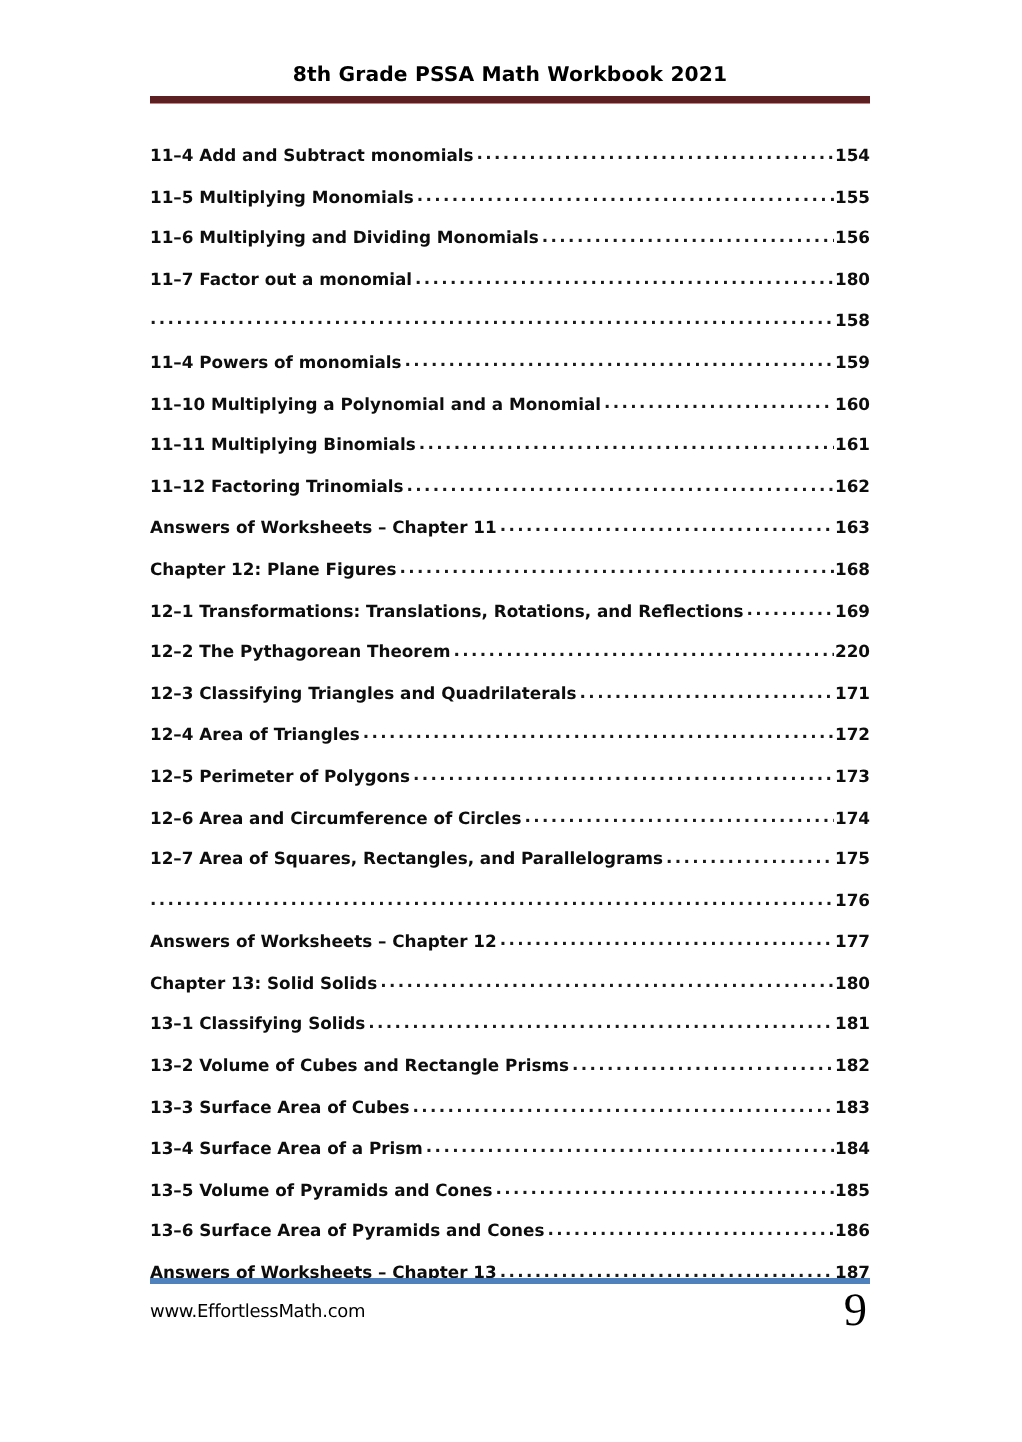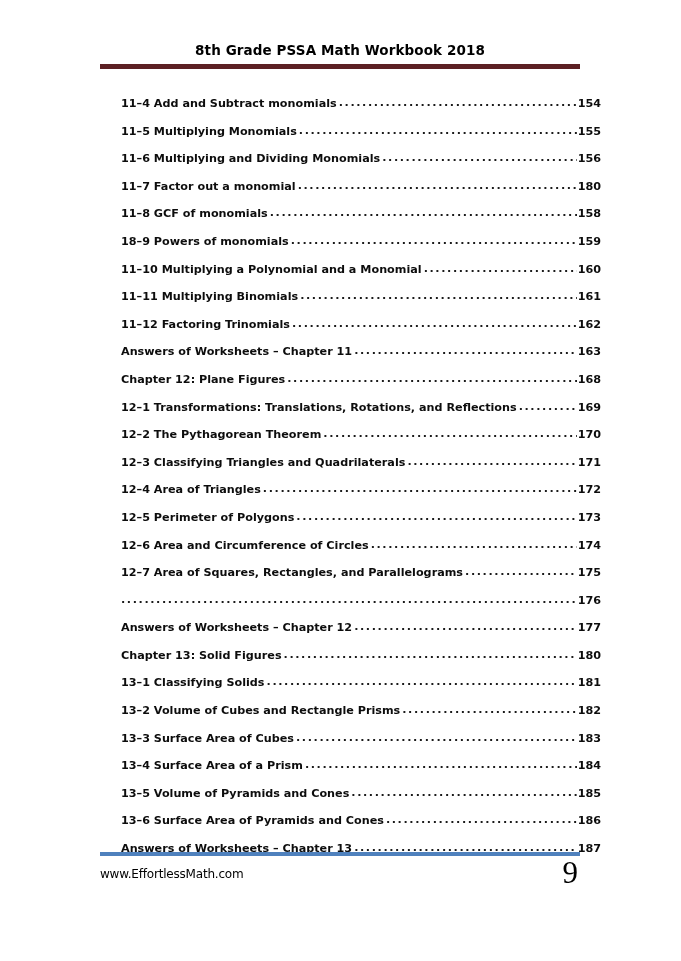--- a/index.html
+++ b/index.html
@@ -40,21 +40,20 @@
     background: #5C2023;
     width: 100%;
   }
 
   
   .toc {
     position: absolute;
     left: 100px;
     top: 90px;
     width: 480px;
-    margin-left: 21px;
   }
   .toc-entry {
     display: flex;
     align-items: baseline;
     width: 100%;
     height: 27.6px;
     font-family: "DejaVu Sans", sans-serif;
     font-size: 11.2px;
     font-weight: bold;
     color: #0d0d0d;
@@ -119,21 +118,21 @@
     font-weight: normal;
     color: #000000;
   }
 </style>
 </head>
 <body>
 
 <div class="page">
 
   <div class="header">
-    <div class="header-title">8th Grade PSSA Math Workbook 2018</div>
+    <div class="header-title">8th Grade PSSA Math Workbook 2021</div>
     <div class="header-rule"></div>
   </div>
 
   <div class="toc">
       <div class="toc-entry">
         <span class="toc-title">11–4 Add and Subtract monomials</span>
         <span class="toc-leader" aria-hidden="true">........................................................................................................................................................................................................</span>
         <span class="toc-page">154</span>
       </div>
       <div class="toc-entry">
@@ -145,26 +144,25 @@
         <span class="toc-title">11–6 Multiplying and Dividing Monomials</span>
         <span class="toc-leader" aria-hidden="true">........................................................................................................................................................................................................</span>
         <span class="toc-page">156</span>
       </div>
       <div class="toc-entry">
         <span class="toc-title">11–7 Factor out a monomial</span>
         <span class="toc-leader" aria-hidden="true">........................................................................................................................................................................................................</span>
         <span class="toc-page">180</span>
       </div>
       <div class="toc-entry">
-        <span class="toc-title">11–8 GCF of monomials</span>
         <span class="toc-leader" aria-hidden="true">........................................................................................................................................................................................................</span>
         <span class="toc-page">158</span>
       </div>
       <div class="toc-entry">
-        <span class="toc-title">18–9 Powers of monomials</span>
+        <span class="toc-title">11–4 Powers of monomials</span>
         <span class="toc-leader" aria-hidden="true">........................................................................................................................................................................................................</span>
         <span class="toc-page">159</span>
       </div>
       <div class="toc-entry">
         <span class="toc-title">11–10 Multiplying a Polynomial and a Monomial</span>
         <span class="toc-leader" aria-hidden="true">........................................................................................................................................................................................................</span>
         <span class="toc-page">160</span>
       </div>
       <div class="toc-entry">
         <span class="toc-title">11–11 Multiplying Binomials</span>
@@ -187,21 +185,21 @@
         <span class="toc-page">168</span>
       </div>
       <div class="toc-entry">
         <span class="toc-title">12–1 Transformations: Translations, Rotations, and Reflections</span>
         <span class="toc-leader" aria-hidden="true">........................................................................................................................................................................................................</span>
         <span class="toc-page">169</span>
       </div>
       <div class="toc-entry">
         <span class="toc-title">12–2 The Pythagorean Theorem</span>
         <span class="toc-leader" aria-hidden="true">........................................................................................................................................................................................................</span>
-        <span class="toc-page">170</span>
+        <span class="toc-page">220</span>
       </div>
       <div class="toc-entry">
         <span class="toc-title">12–3 Classifying Triangles and Quadrilaterals</span>
         <span class="toc-leader" aria-hidden="true">........................................................................................................................................................................................................</span>
         <span class="toc-page">171</span>
       </div>
       <div class="toc-entry">
         <span class="toc-title">12–4 Area of Triangles</span>
         <span class="toc-leader" aria-hidden="true">........................................................................................................................................................................................................</span>
         <span class="toc-page">172</span>
@@ -224,21 +222,21 @@
       <div class="toc-entry">
         <span class="toc-leader" aria-hidden="true">........................................................................................................................................................................................................</span>
         <span class="toc-page">176</span>
       </div>
       <div class="toc-entry">
         <span class="toc-title">Answers of Worksheets – Chapter 12</span>
         <span class="toc-leader" aria-hidden="true">........................................................................................................................................................................................................</span>
         <span class="toc-page">177</span>
       </div>
       <div class="toc-entry">
-        <span class="toc-title">Chapter 13: Solid Figures</span>
+        <span class="toc-title">Chapter 13: Solid Solids</span>
         <span class="toc-leader" aria-hidden="true">........................................................................................................................................................................................................</span>
         <span class="toc-page">180</span>
       </div>
       <div class="toc-entry">
         <span class="toc-title">13–1 Classifying Solids</span>
         <span class="toc-leader" aria-hidden="true">........................................................................................................................................................................................................</span>
         <span class="toc-page">181</span>
       </div>
       <div class="toc-entry">
         <span class="toc-title">13–2 Volume of Cubes and Rectangle Prisms</span>

